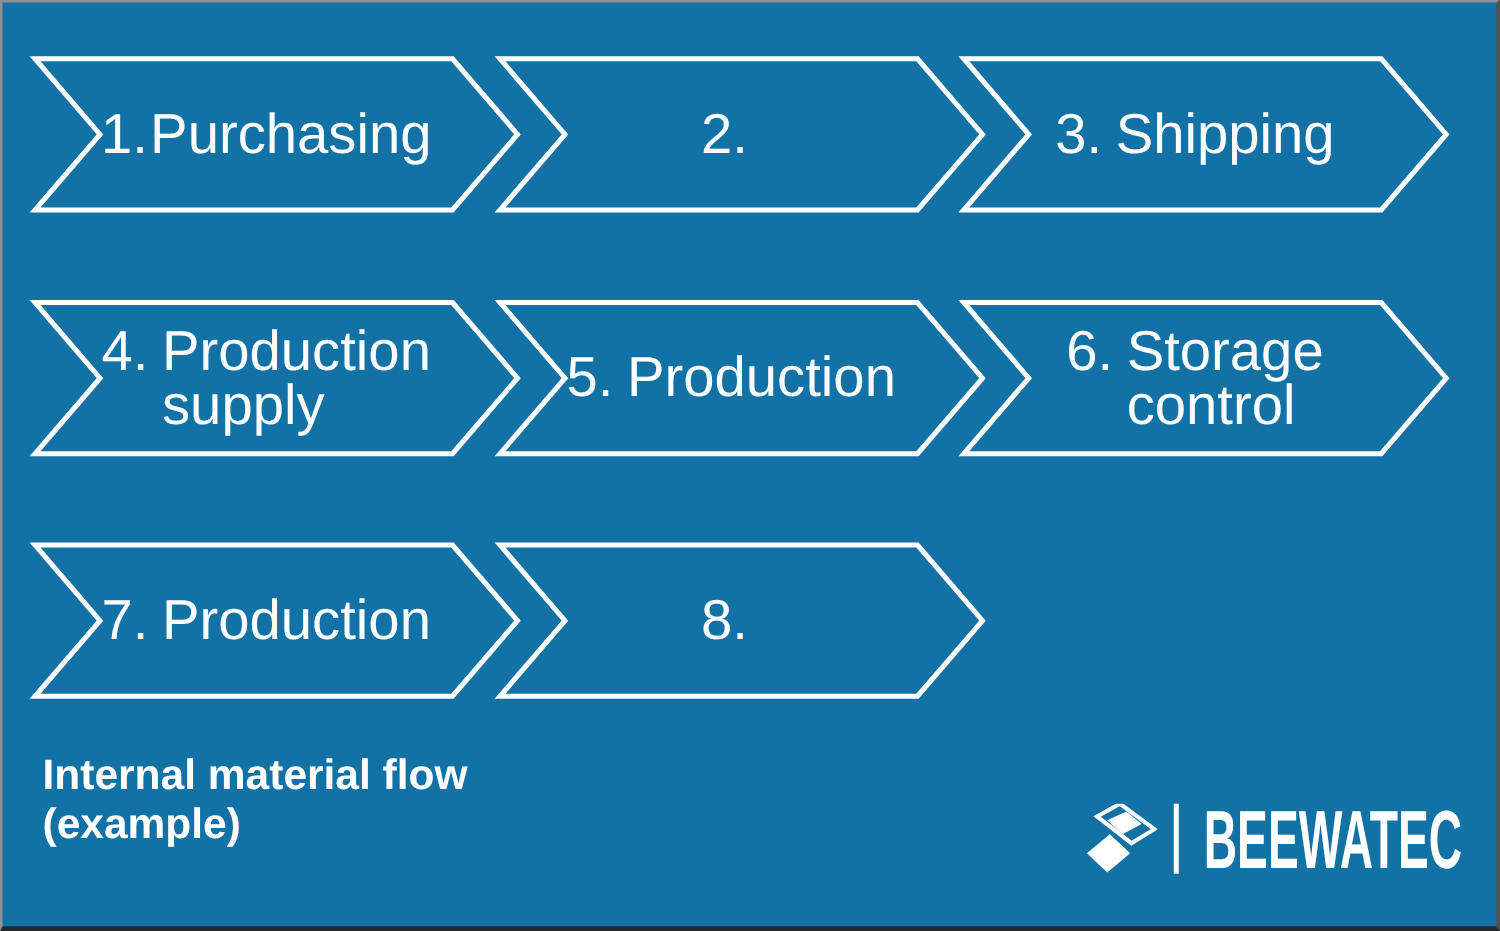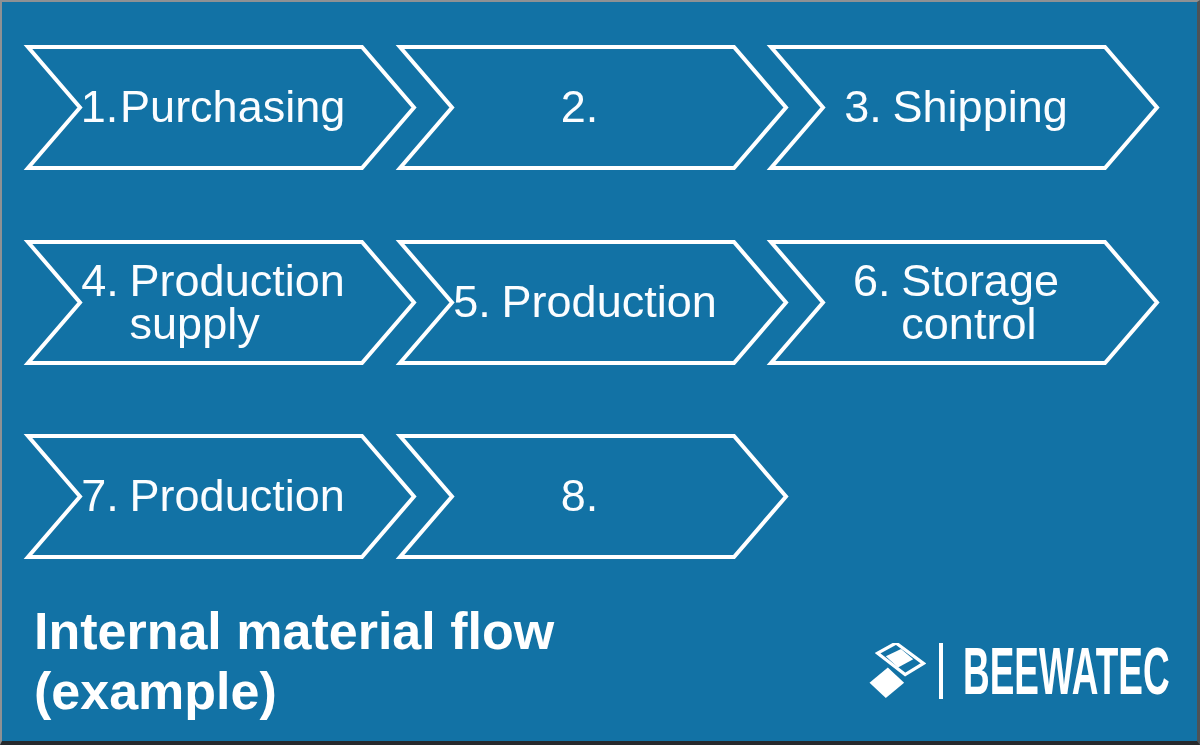--- a/index.html
+++ b/index.html
@@ -53,21 +53,21 @@
     white-space: nowrap;
   }
   .step-label .num { margin-right: 0.24em; }
   .step-label.tight .num { margin-right: 0.04em; }
   .step-label .txt { white-space: pre-line; }
   .title {
     position: absolute;
     left: 32px;
     top: 599px;
     color: #ffffff;
-    font-size: 52px;
+    font-size: 34px;
     font-weight: 700;
     line-height: 1.16;
     white-space: pre-line;
   }
   .logo {
     position: absolute;
     left: 866px;
     top: 637px;
     height: 64px;
     display: flex;

